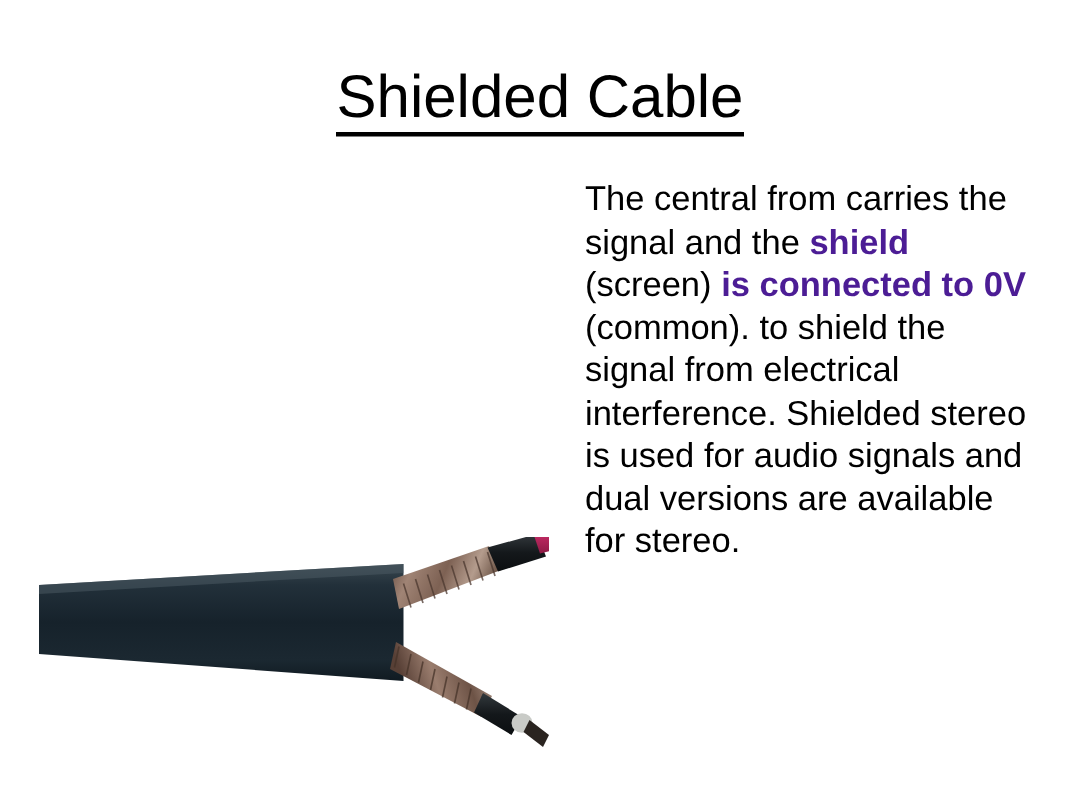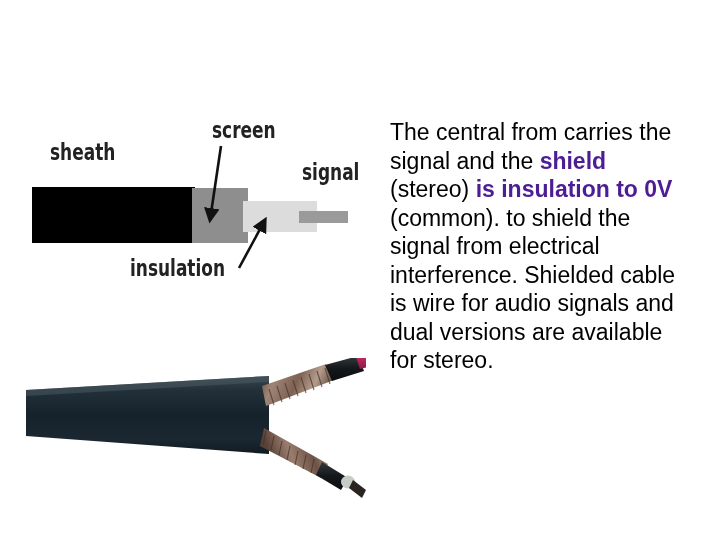--- a/index.html
+++ b/index.html
@@ -96,45 +96,24 @@
   }
 
   
   .svg-layer { position: absolute; left: 0; top: 0; }
 </style>
 </head>
 <body>
 
 <div id="slide">
 
+  <div id="slide-title">
+    <span class="t">Shielded Cable</span>
+  </div>
 
-  <div id="diagram">
-
-    <div class="seg" id="seg-sheath"></div>
-    <div class="seg" id="seg-screen"></div>
-    <div class="seg" id="seg-insul"></div>
-    <div class="seg" id="seg-signal"></div>
-
-    <svg class="svg-layer" width="350" height="180" viewBox="0 0 350 180">
-      <defs>
-        <marker id="arrowhead" markerWidth="6" markerHeight="6" refX="4.6" refY="3" orient="auto">
-          <path d="M0,0 L6,3 L0,6 Z" fill="#111111"></path>
-        </marker>
-      </defs>
-
-      <line x1="197" y1="30" x2="186" y2="104" stroke="#111111" stroke-width="2.6" marker-end="url(#arrowhead)"></line>
-
-      <line x1="215" y1="152" x2="241" y2="104" stroke="#111111" stroke-width="2.6" marker-end="url(#arrowhead)"></line>
-    </svg>
-
-    <div class="lbl" id="lbl-sheath">sheath</div>
-    <div class="lbl" id="lbl-screen">screen</div>
-    <div class="lbl" id="lbl-signal">signal</div>
-    <div class="lbl" id="lbl-insul">insulation</div>
-  </div>
 
   <div id="photo">
     <svg width="340" height="140" viewBox="0 0 340 140">
       <defs>
         <linearGradient id="jacketGrad" x1="0" y1="0" x2="0" y2="1">
           <stop offset="0%" stop-color="#39474f"></stop>
           <stop offset="18%" stop-color="#22303a"></stop>
           <stop offset="50%" stop-color="#16222b"></stop>
           <stop offset="82%" stop-color="#1b2831"></stop>
           <stop offset="100%" stop-color="#101a21"></stop>
@@ -194,16 +173,16 @@
         <line x1="288" y1="101" x2="285" y2="115"></line>
         <line x1="296" y1="105" x2="293" y2="118"></line>
       </g>
       <path d="M296,104 L322,120 L315,132 L290,117 Z" fill="url(#blackIns)"></path>
       <ellipse cx="322" cy="124" rx="7" ry="6.5" fill="#c9cbc7"></ellipse>
       <path d="M327,122 L340,132 L336,140 L323,130 Z" fill="#2a2420"></path>
     </svg>
   </div>
 
   <div id="body-text">
-    <span>The central from carries the signal and the </span><span class="hl">shield</span><span> (stereo) </span><span class="hl">is insulation to 0V</span><span> (common). to shield the signal from electrical interference. Shielded cable is wire for audio signals and dual versions are available for stereo.</span>
+    <span>The central from carries the signal and the </span><span class="hl">shield</span><span> (screen) </span><span class="hl">is connected to 0V</span><span> (common). to shield the signal from electrical interference. Shielded stereo is used for audio signals and dual versions are available for stereo.</span>
   </div>
 
 </div>
 
 </body></html>

